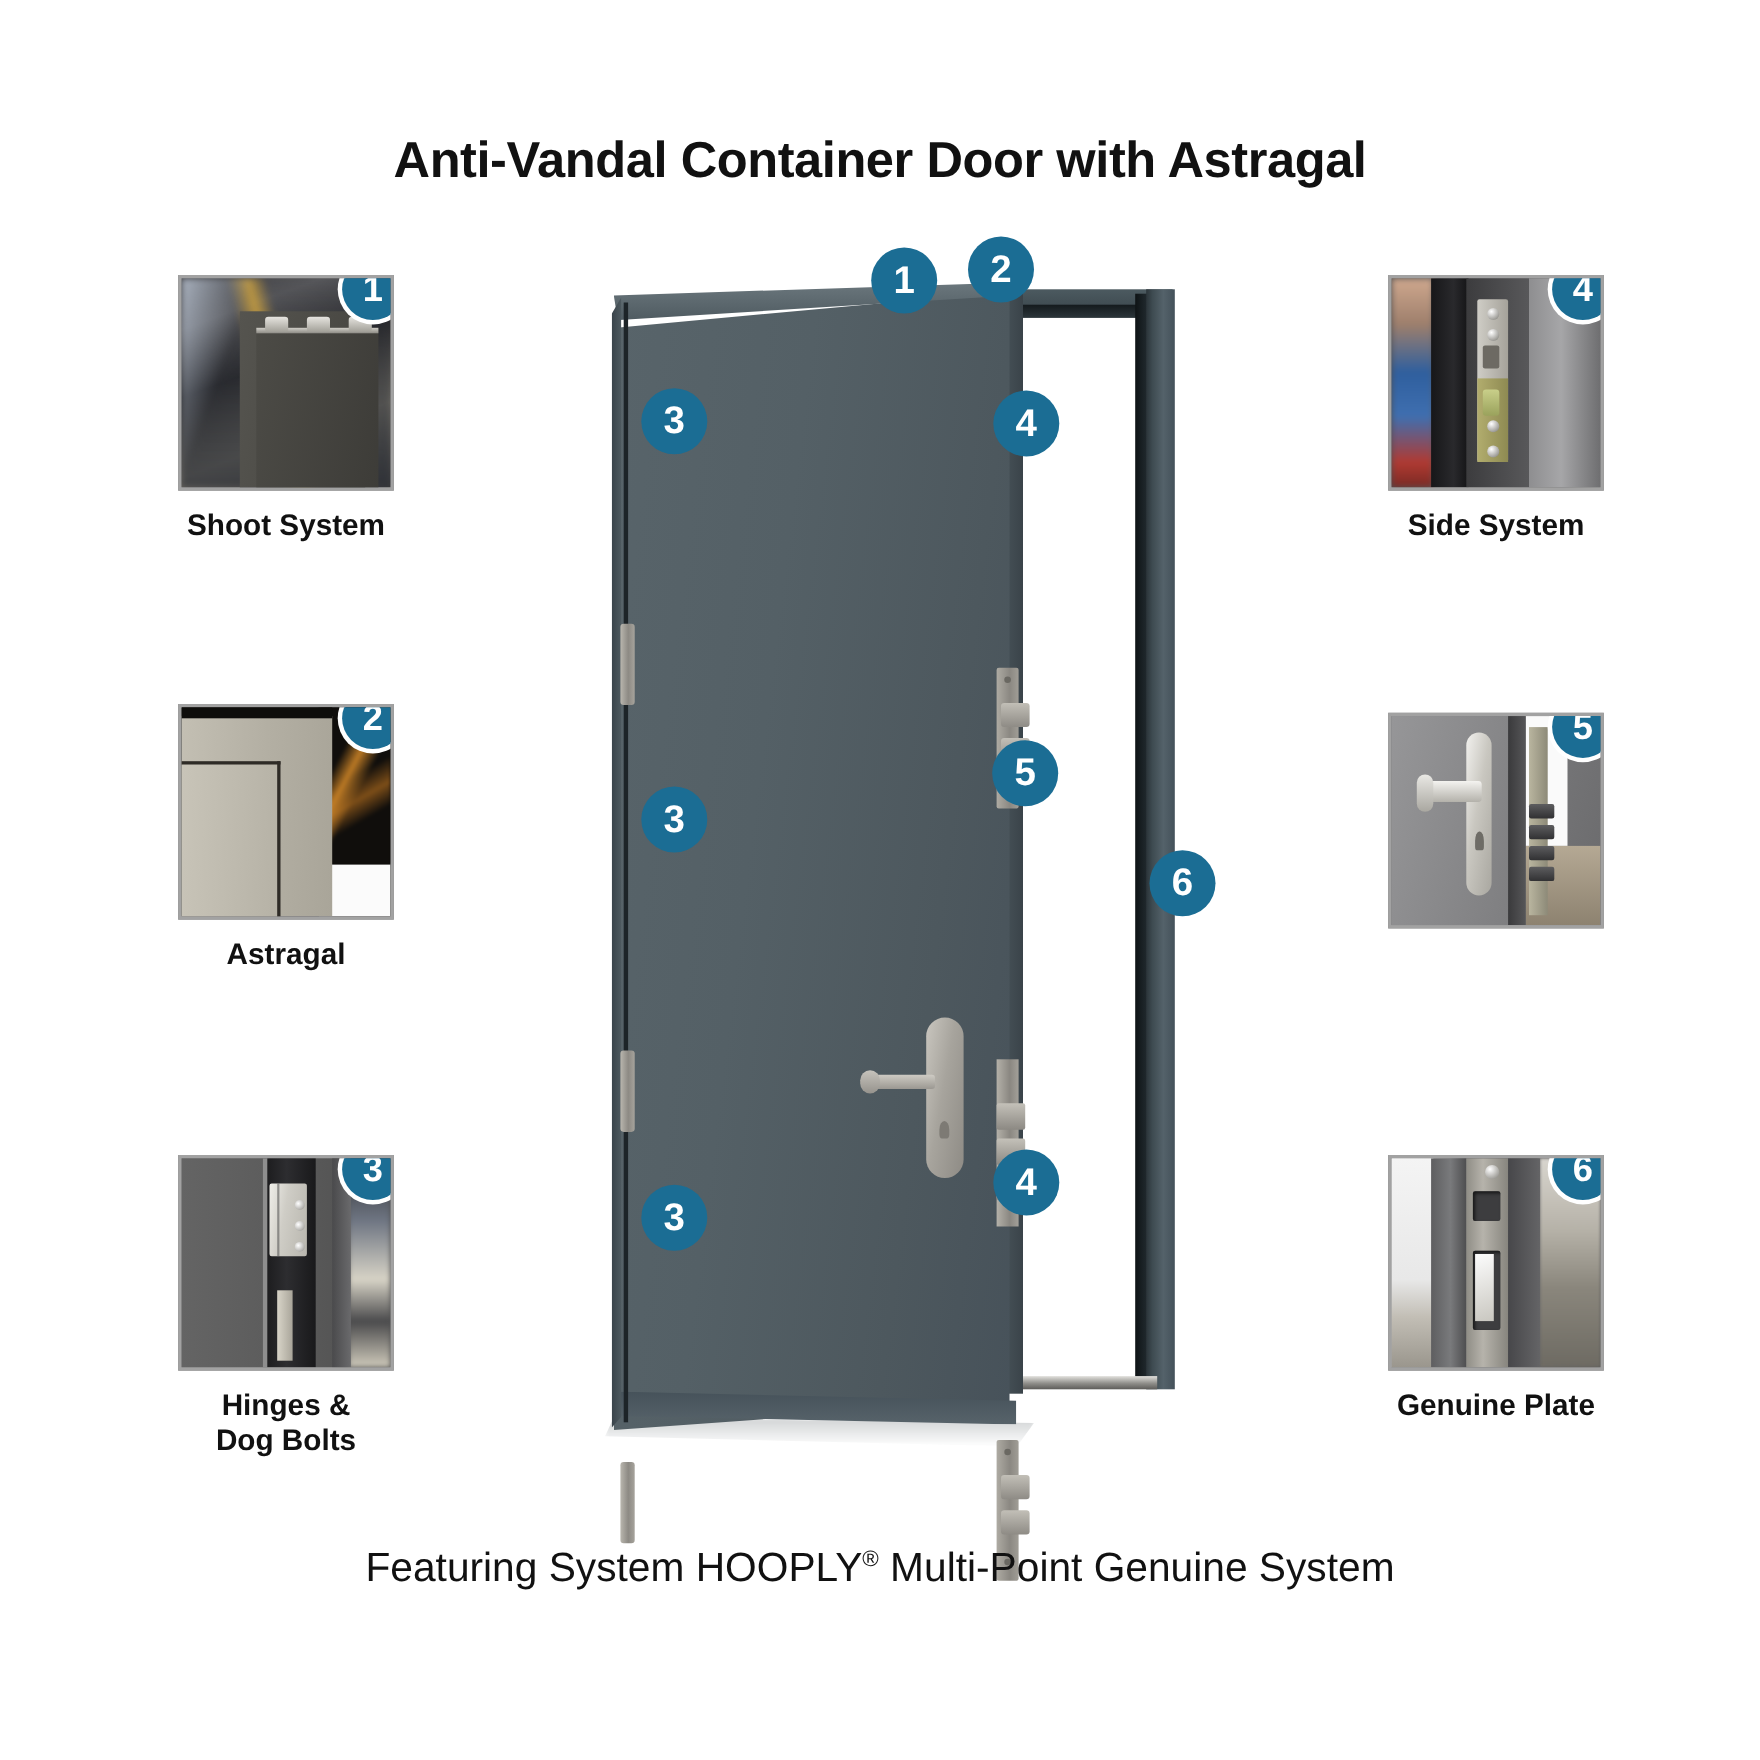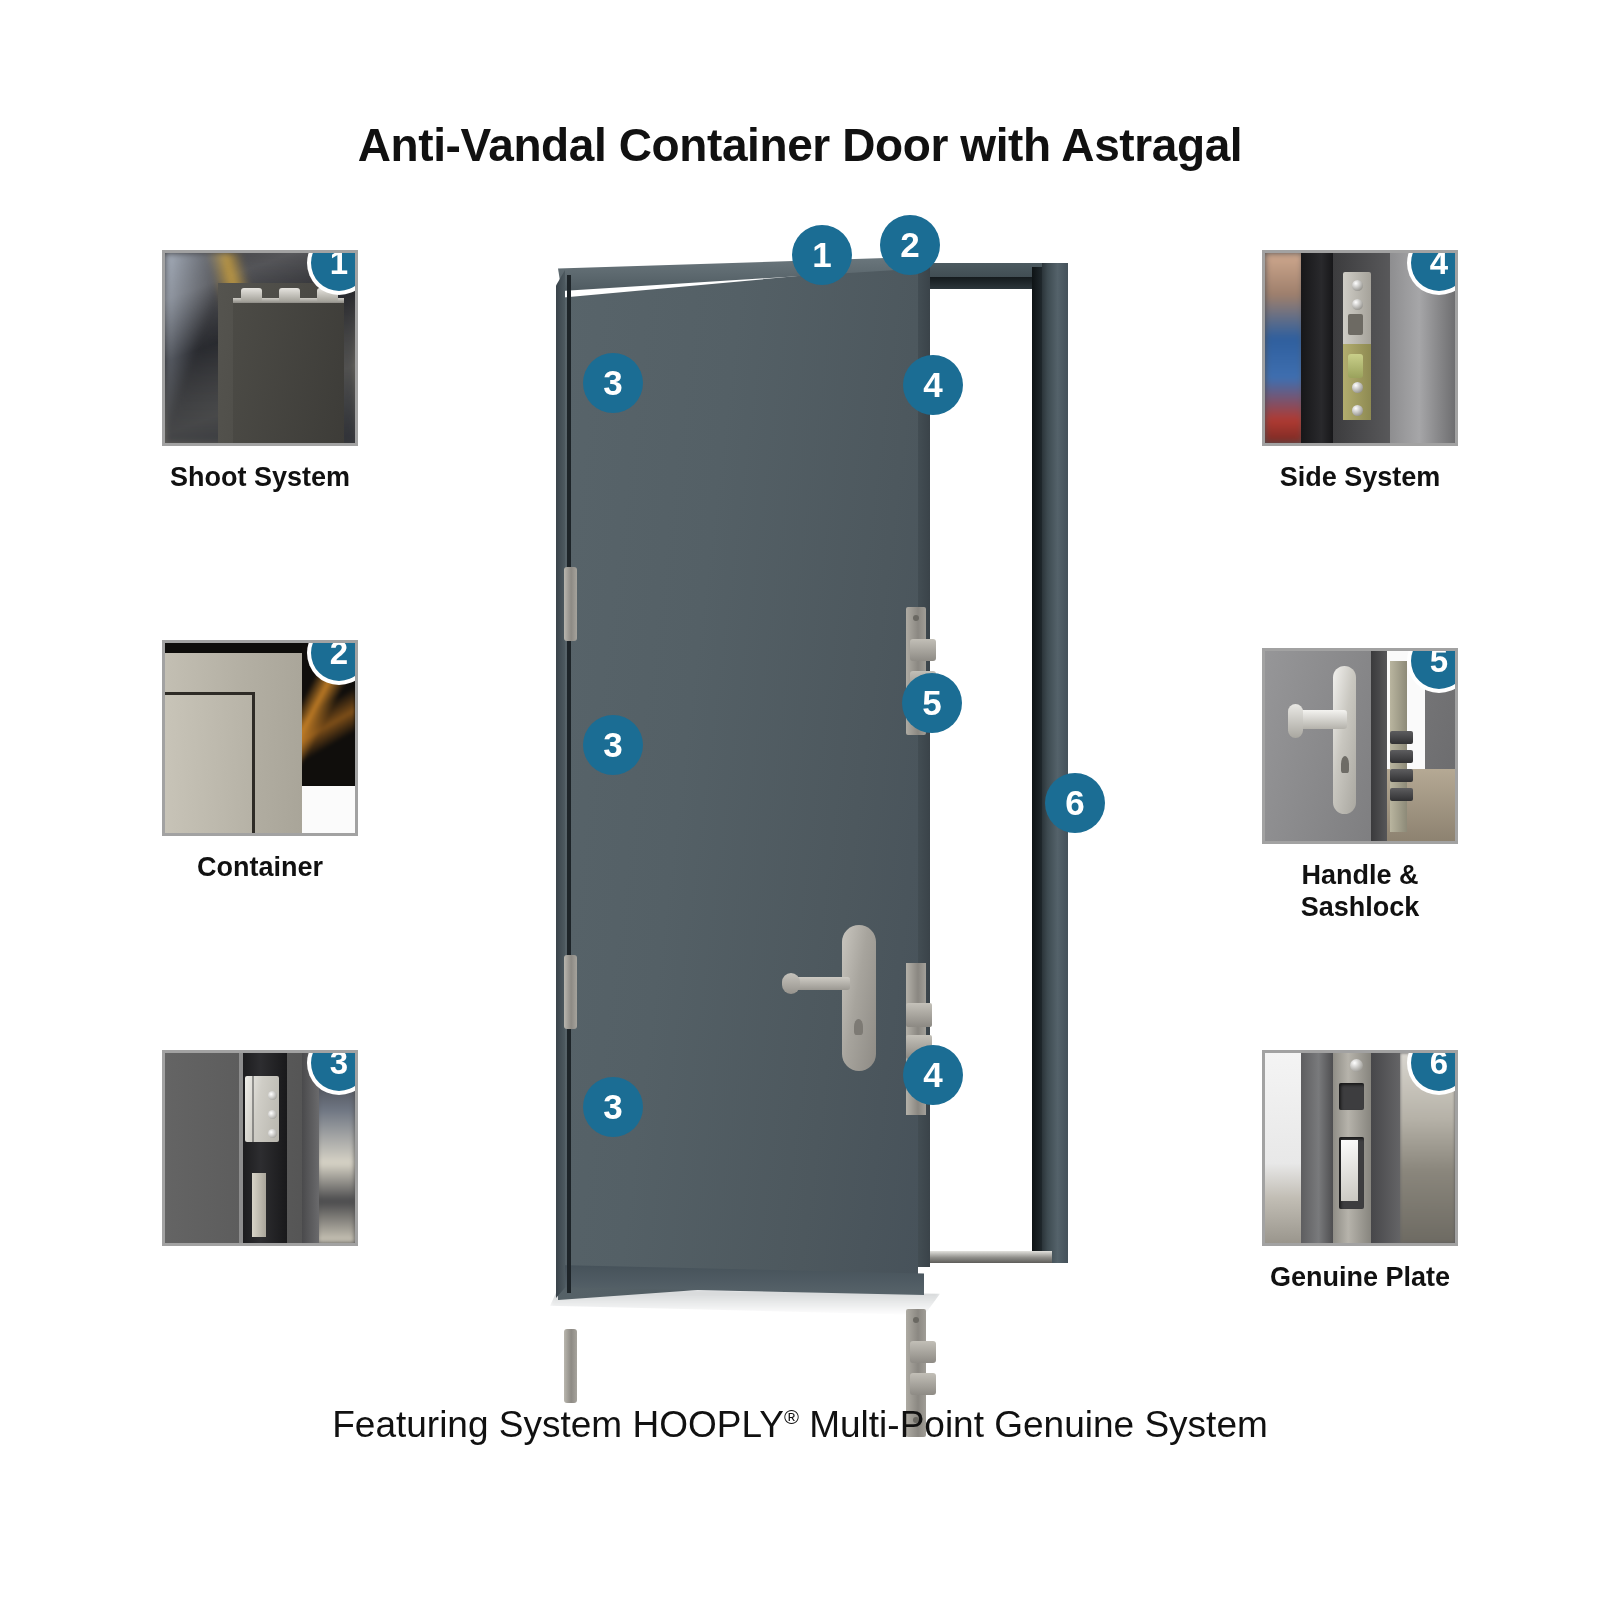--- a/index.html
+++ b/index.html
@@ -377,37 +377,41 @@
 <div class="feature" style="left:145px; top:640px;">
   <div class="feature-photo">
     <div class="ph p2-bg"></div>
     <div class="ph p2-warm"></div>
     <div class="ph p2-white"></div>
     <div class="ph p2-panel"></div>
     <div class="ph p2-leaf"></div>
     <div class="ph p2-top"></div>
     <div class="badge badge-thumb">2</div>
   </div>
-  <div class="feature-label">Container</div>
+  <div class="feature-label">Astragal</div>
 </div>
 
 <div class="feature" style="left:145px; top:1050px;">
   <div class="feature-photo">
     <div class="ph p3-bg"></div>
     <div class="ph p3-right"></div>
     <div class="ph p3-gap"></div>
     <div class="ph p3-dark"></div>
     <div class="ph p3-jamb"></div>
     <div class="ph p3-hinge"></div>
     <div class="ph p3-hinge-line"></div>
     <div class="ph p3-screw" style="left:54%; top:20%;"></div>
     <div class="ph p3-screw" style="left:54%; top:30%;"></div>
     <div class="ph p3-screw" style="left:54%; top:40%;"></div>
     <div class="ph p3-bolt"></div>
     <div class="badge badge-thumb">3</div>
+  </div>
+  <div class="feature-label">
+    <div>Hinges &amp;</div>
+    <div>Dog Bolts</div>
   </div>
 </div>
 
 <div class="feature" style="left:1245px; top:250px;">
   <div class="feature-photo">
     <div class="ph p4-bg"></div>
     <div class="ph p4-left2"></div>
     <div class="ph p4-dark"></div>
     <div class="ph p4-face"></div>
     <div class="ph p4-plate"></div>
@@ -435,24 +439,20 @@
     <div class="ph p5-keep" style="top:42%;"></div>
     <div class="ph p5-keep" style="top:52%;"></div>
     <div class="ph p5-keep" style="top:62%;"></div>
     <div class="ph p5-keep" style="top:72%;"></div>
     <div class="ph p5-back"></div>
     <div class="ph p5-lever"></div>
     <div class="ph p5-lever-b"></div>
     <div class="ph p5-key"></div>
     <div class="badge badge-thumb">5</div>
   </div>
-  <div class="feature-label">
-    <div>Handle &amp;</div>
-    <div>Sashlock</div>
-  </div>
 </div>
 
 <div class="feature" style="left:1245px; top:1050px;">
   <div class="feature-photo">
     <div class="ph p6-bg"></div>
     <div class="ph p6-wall2"></div>
     <div class="ph p6-out"></div>
     <div class="ph p6-jamb1"></div>
     <div class="ph p6-plate"></div>
     <div class="ph p6-hole" style="top:16%; height:14%;"></div>

